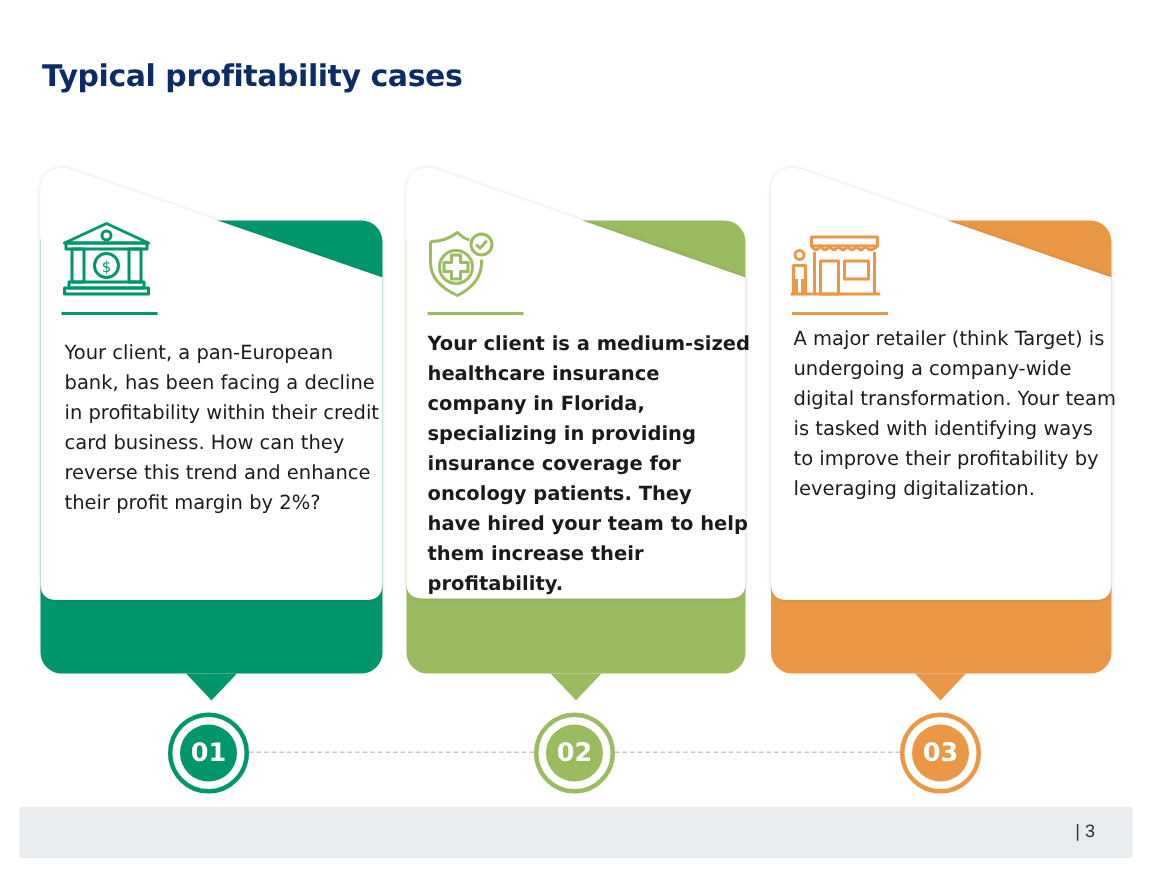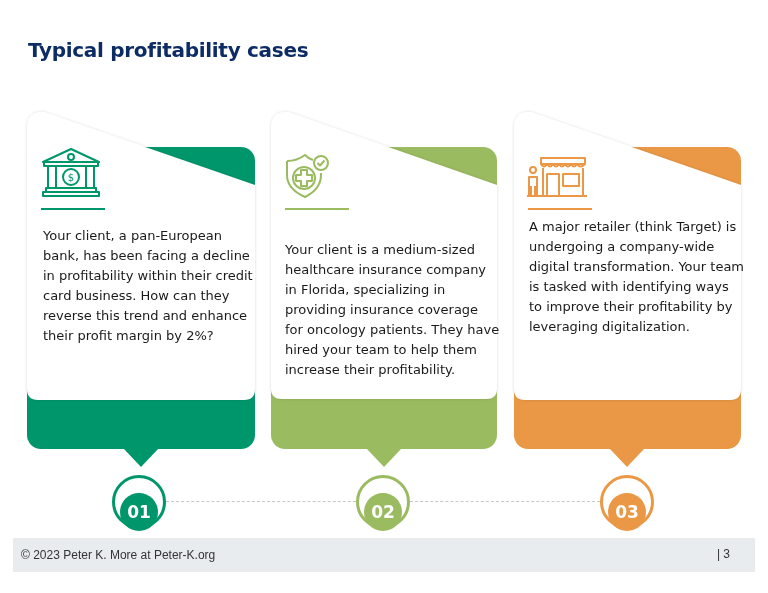--- a/index.html
+++ b/index.html
@@ -22,21 +22,21 @@
   }
   .pointer {
     position:absolute; width:0; height:0;
     border-left:17px solid transparent; border-right:17px solid transparent;
   }
   .circle-outer {
     position:absolute; width:48px; height:48px; border-radius:50%;
     border:3px solid; background:#fff; box-sizing:content-box;
   }
   .circle-inner {
-    position:absolute; left:5px; top:15px; width:38px; height:38px; border-radius:50%;
+    position:absolute; left:5px; top:5px; width:38px; height:38px; border-radius:50%;
     color:#fff; font-weight:bold; font-size:17px; text-align:center; line-height:38px;
   }
   .dash {
     position:absolute; top:501px; height:0; border-top:1px dashed #c8c8c8;
   }
   .footer {
     position:absolute; left:13px; top:538px; width:742px; height:34px;
     background:#e9ecef;
   }
   .footer-text {
@@ -88,21 +88,21 @@
     <path filter="url(#sh1)" fill="#fff" d="M3,22 Q3,5 20,6 L229,79 L229,283 Q229,293 218,293 L14,293 Q3,293 3,283 Z"></path>
   </svg>
   <svg class="icon" style="left:283px; top:153px;" width="48" height="48" viewBox="0 0 48 48" fill="none" stroke="#9bbb61" stroke-width="2" stroke-linejoin="round">
     <path d="M4,8 Q14,8 22,2 Q26,6 30,7 M38,20 L38,22 Q38,36 22,44 Q4,36 4,22 L4,8"></path>
     <circle cx="21" cy="25" r="11"></circle>
     <path d="M18,17 L24,17 L24,22 L29,22 L29,28 L24,28 L24,33 L18,33 L18,28 L13,28 L13,22 L18,22 Z"></path>
     <circle cx="38" cy="10" r="7"></circle>
     <path d="M34.5,10 L37,12.5 L41.5,7.5"></path>
   </svg>
   <div class="underline" style="left:285px; top:208px; width:64px; background:#9bbb61;"></div>
-  <div class="desc" style="left:285px; top:240px; width:215px;">Your client is a medium-sized healthcare insurance company in Florida, specializing in providing insurance coverage for oncology patients. They have hired your team to help them increase their profitability.</div>
+  <div class="desc" style="left:285px; top:220px; width:215px;font-weight:bold;">Your client is a medium-sized healthcare insurance company in Florida, specializing in providing insurance coverage for oncology patients. They have hired your team to help them increase their profitability.</div>
   <div class="pointer" style="left:367px; top:449px; border-top:18px solid #9bbb61;"></div>
   <div class="circle-outer" style="left:356px; top:475px; border-color:#9bbb61;">
     <div class="circle-inner" style="background:#9bbb61;">02</div>
   </div>
 </div>
 
 <div>
   <div class="color-box" style="left:514px; top:147px; width:227px; height:302px; background:#ea9845;"></div>
   <svg style="position:absolute; left:511px; top:106px; overflow:visible;" width="236" height="300">
     <path filter="url(#sh1)" fill="#fff" d="M3,22 Q3,5 20,6 L230,79 L230,283 Q230,294 219,294 L14,294 Q3,294 3,283 Z"></path>
@@ -122,15 +122,14 @@
   <div class="pointer" style="left:610px; top:449px; border-top:18px solid #ea9845;"></div>
   <div class="circle-outer" style="left:600px; top:475px; border-color:#ea9845;">
     <div class="circle-inner" style="background:#ea9845;">03</div>
   </div>
 </div>
 
 <div class="dash" style="left:166px; width:190px;"></div>
 <div class="dash" style="left:410px; width:190px;"></div>
 
 <div class="footer">
-  <span class="footer-text">© 2023 Peter K. More at Peter-K.org</span>
   <span class="page-num">| 3</span>
 </div>
 
 </body></html>

